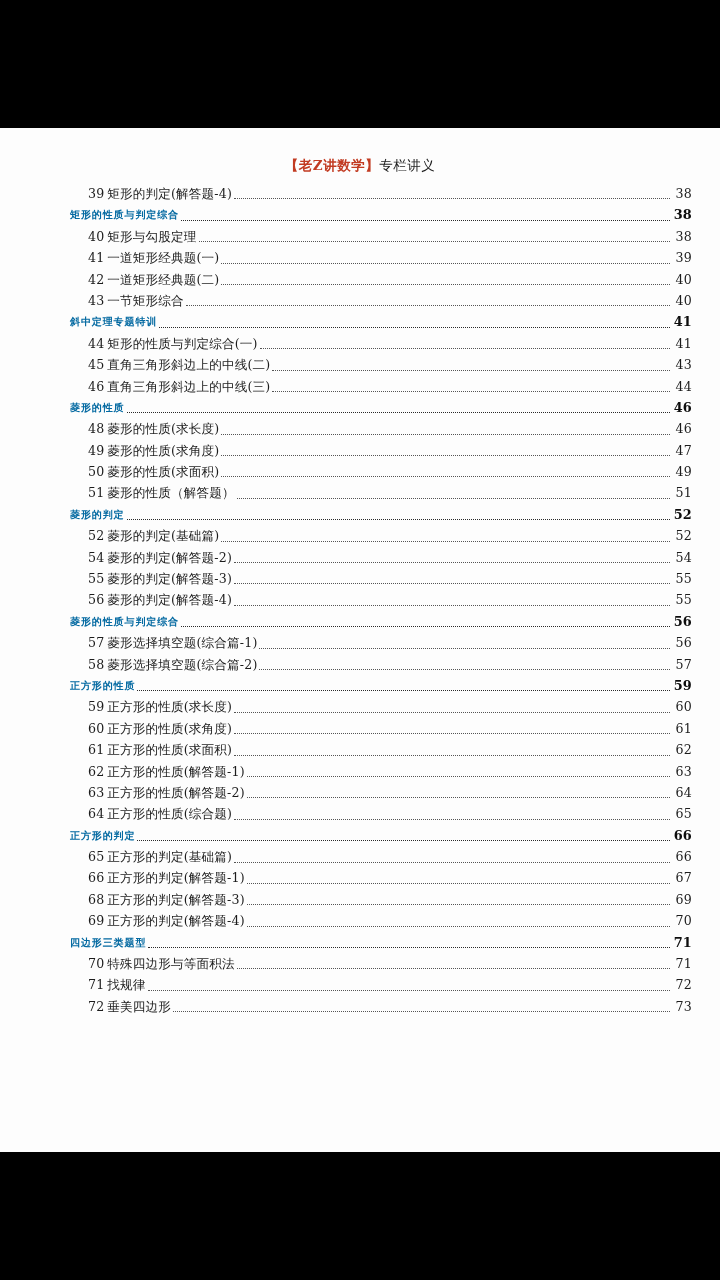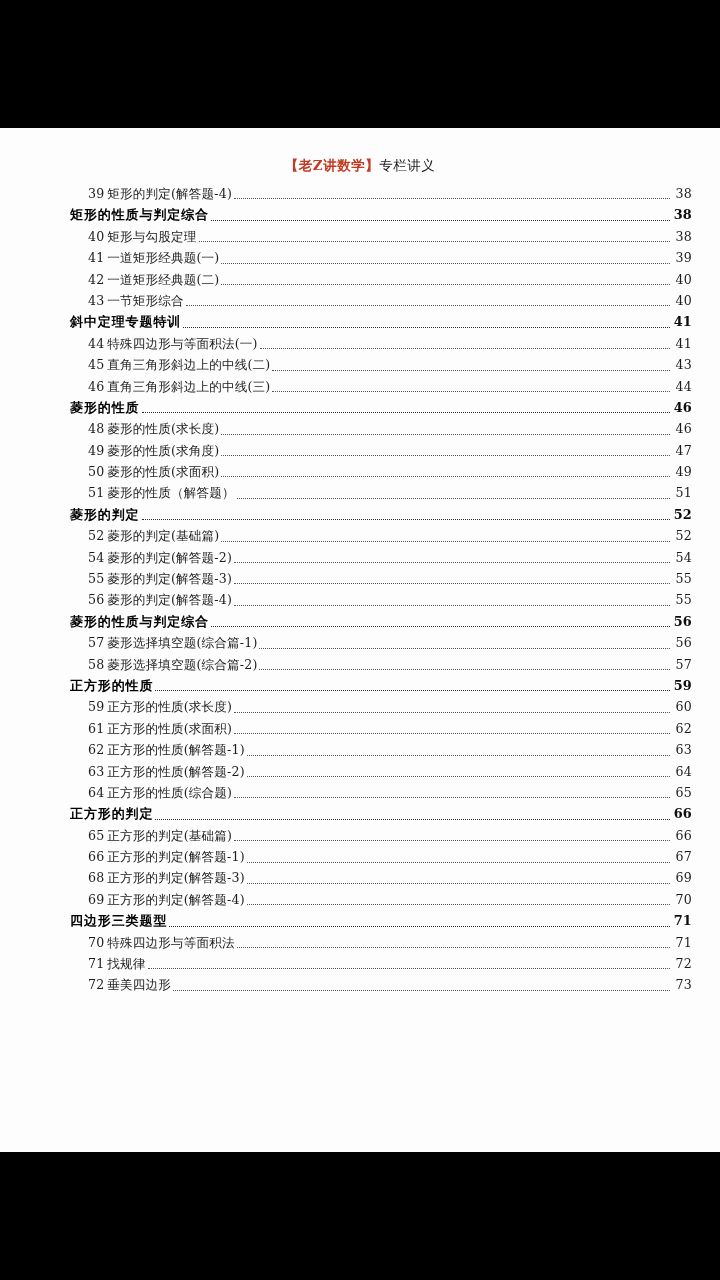--- a/index.html
+++ b/index.html
@@ -104,24 +104,24 @@
     min-width: 20px;
     text-align: right;
     letter-spacing: 0.2px;
   }
 
   
   .toc-row.section {
     font-weight: bold;
   }
   .toc-row.section .title {
-    font-size: 13px;
+    font-size: 10px;
     letter-spacing: 0.9px;
     font-weight: bold;
-    color: #000000;
+    color: #0369a1;
   }
   .toc-row.section .pagenum {
     font-size: 12.9px;
     font-weight: bold;
     color: #0d0d0d;
   }
   .toc-row.section .leader::after {
     border-bottom: 1.7px dotted #2a2a2a;
     bottom: 5px;
   }
@@ -183,21 +183,21 @@
           <span class="title"><span class="num">43</span><span>一节矩形综合</span></span>
           <span class="leader"></span>
           <span class="pagenum">40</span>
         </div>
         <div class="toc-row section">
           <span class="title">斜中定理专题特训</span>
           <span class="leader"></span>
           <span class="pagenum">41</span>
         </div>
         <div class="toc-row entry">
-          <span class="title"><span class="num">44</span><span>特殊四边形与等面积法(一)</span></span>
+          <span class="title"><span class="num">44</span><span>矩形的性质与判定综合(一)</span></span>
           <span class="leader"></span>
           <span class="pagenum">41</span>
         </div>
         <div class="toc-row entry">
           <span class="title"><span class="num">45</span><span>直角三角形斜边上的中线(二)</span></span>
           <span class="leader"></span>
           <span class="pagenum">43</span>
         </div>
         <div class="toc-row entry">
           <span class="title"><span class="num">46</span><span>直角三角形斜边上的中线(三)</span></span>
@@ -273,20 +273,25 @@
           <span class="title">正方形的性质</span>
           <span class="leader"></span>
           <span class="pagenum">59</span>
         </div>
         <div class="toc-row entry">
           <span class="title"><span class="num">59</span><span>正方形的性质(求长度)</span></span>
           <span class="leader"></span>
           <span class="pagenum">60</span>
         </div>
         <div class="toc-row entry">
+          <span class="title"><span class="num">60</span><span>正方形的性质(求角度)</span></span>
+          <span class="leader"></span>
+          <span class="pagenum">61</span>
+        </div>
+        <div class="toc-row entry">
           <span class="title"><span class="num">61</span><span>正方形的性质(求面积)</span></span>
           <span class="leader"></span>
           <span class="pagenum">62</span>
         </div>
         <div class="toc-row entry">
           <span class="title"><span class="num">62</span><span>正方形的性质(解答题-1)</span></span>
           <span class="leader"></span>
           <span class="pagenum">63</span>
         </div>
         <div class="toc-row entry">

